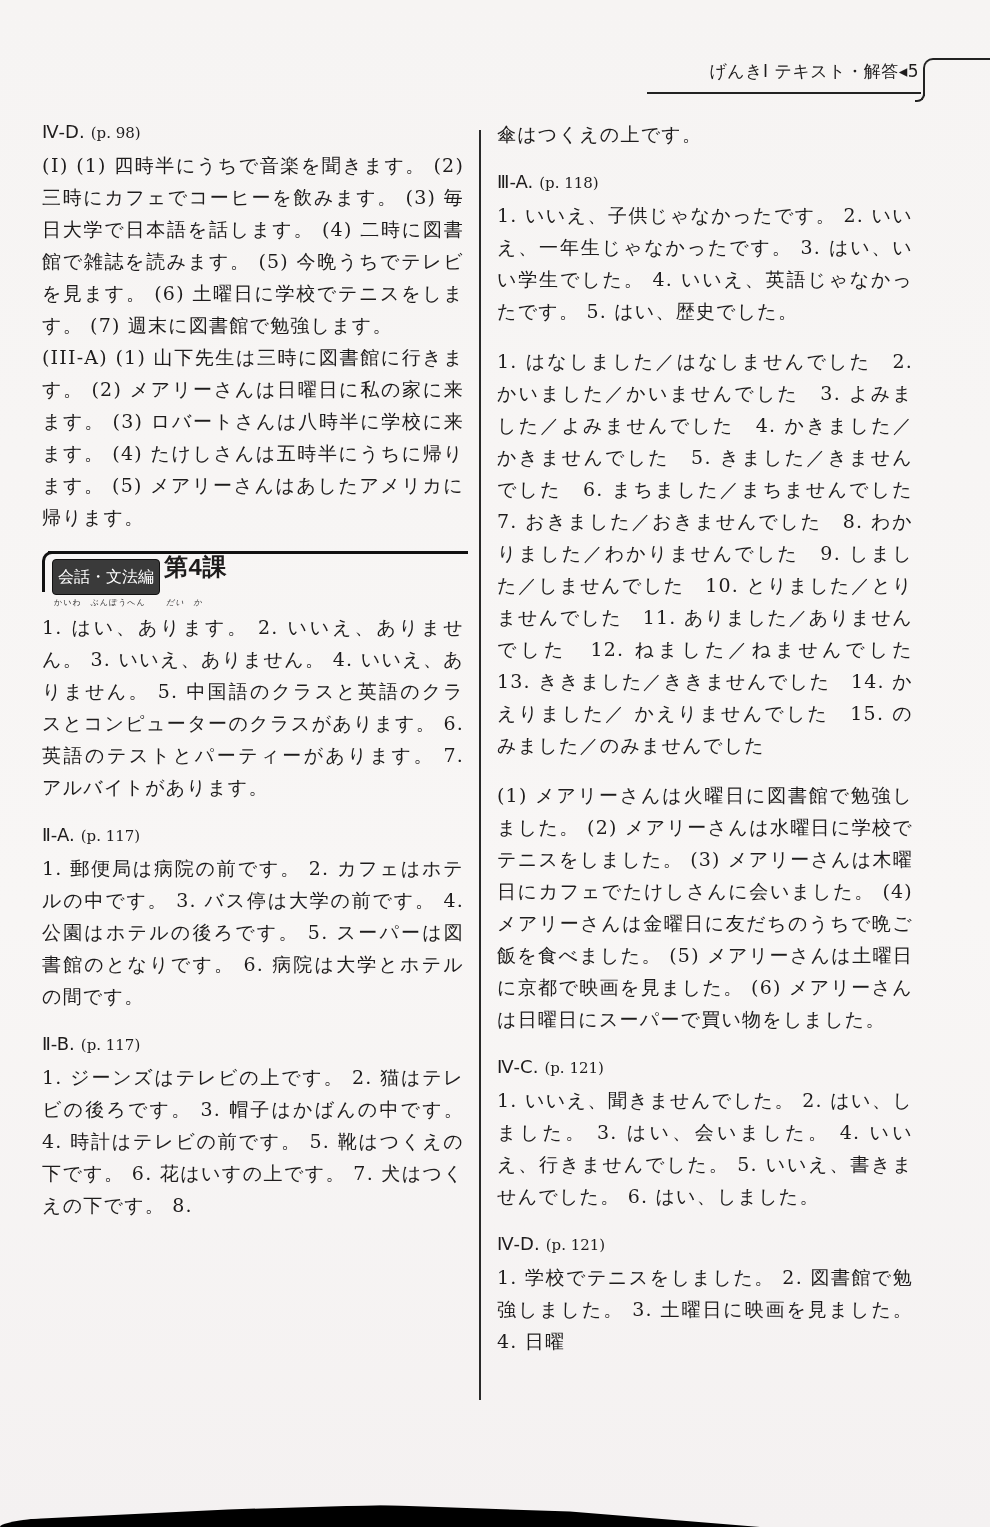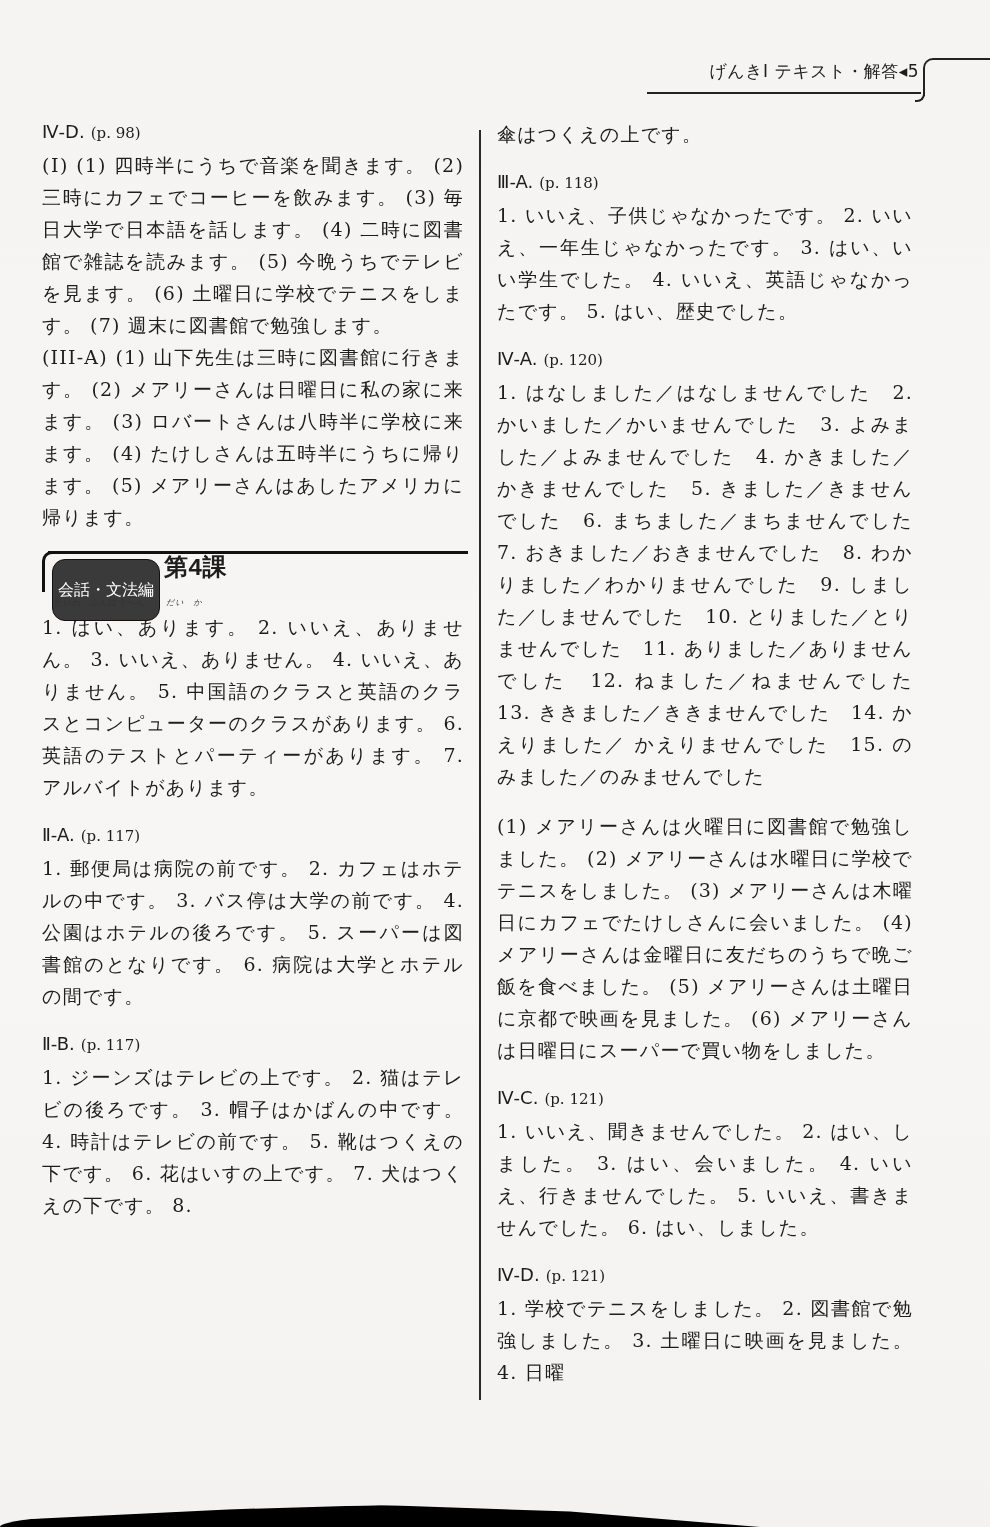--- a/index.html
+++ b/index.html
@@ -64,21 +64,21 @@
     position: absolute; left: 6px; right: -4px; top: 0; height: 3px; background: #111;
   }
   .lesson-banner .corner {
     position: absolute; left: 0; top: 0; width: 10px; height: 38px;
     border-left: 3px solid #111; border-top: 3px solid #111; border-top-left-radius: 10px;
   }
   .lesson-banner .label {
     position: absolute; left: 10px; top: 8px;
     background: #3a3a3a; color: #fff;
     font-family: "DejaVu Sans", "Liberation Sans", sans-serif;
-    font-size: 16px; padding: 14px 5px; border-radius: 13px;
+    font-size: 16px; padding: 1px 5px; border-radius: 4px;
     border: 1px solid #111;
   }
   .lesson-banner .label-ruby {
     position: absolute; left: 12px; top: 36px; font-size: 8px; color: #333; letter-spacing: 1px;
     font-family: "DejaVu Sans", "Liberation Sans", sans-serif;
   }
   .lesson-banner .lesson-title {
     position: absolute; left: 122px; top: 2px;
     font-family: Liberation Mono, monospace;
     font-weight: bold; font-size: 24px;
@@ -156,23 +156,20 @@
     </div>
 
     <div class="section">
       <div class="heading">
         <span>Ⅲ-A.</span><span class="page-ref">(p. 118)</span>
       </div>
       <div class="body-text">1. いいえ、子供じゃなかったです。 2. いいえ、一年生じゃなかったです。 3. はい、いい学生でした。 4. いいえ、英語じゃなかったです。 5. はい、歴史でした。</div>
     </div>
 
     <div class="section">
-      <div class="heading">
-        <span>Ⅳ-A.</span><span class="page-ref">(p. 120)</span>
-      </div>
       <div class="body-text">1. はなしました／はなしませんでした　2. かいました／かいませんでした　3. よみました／よみませんでした　4. かきました／かきませんでした　5. きました／きませんでした　6. まちました／まちませんでした　7. おきました／おきませんでした　8. わかりました／わかりませんでした　9. しました／しませんでした　10. とりました／とりませんでした　11. ありました／ありませんでした　12. ねました／ねませんでした　13. ききました／ききませんでした　14. かえりました／ かえりませんでした　15. のみました／のみませんでした</div>
     </div>
 
     <div class="section">
       <div class="body-text">(1) メアリーさんは火曜日に図書館で勉強しました。 (2) メアリーさんは水曜日に学校でテニスをしました。 (3) メアリーさんは木曜日にカフェでたけしさんに会いました。 (4) メアリーさんは金曜日に友だちのうちで晩ご飯を食べました。 (5) メアリーさんは土曜日に京都で映画を見ました。 (6) メアリーさんは日曜日にスーパーで買い物をしました。</div>
     </div>
 
     <div class="section">
       <div class="heading">
         <span>Ⅳ-C.</span><span class="page-ref">(p. 121)</span>

